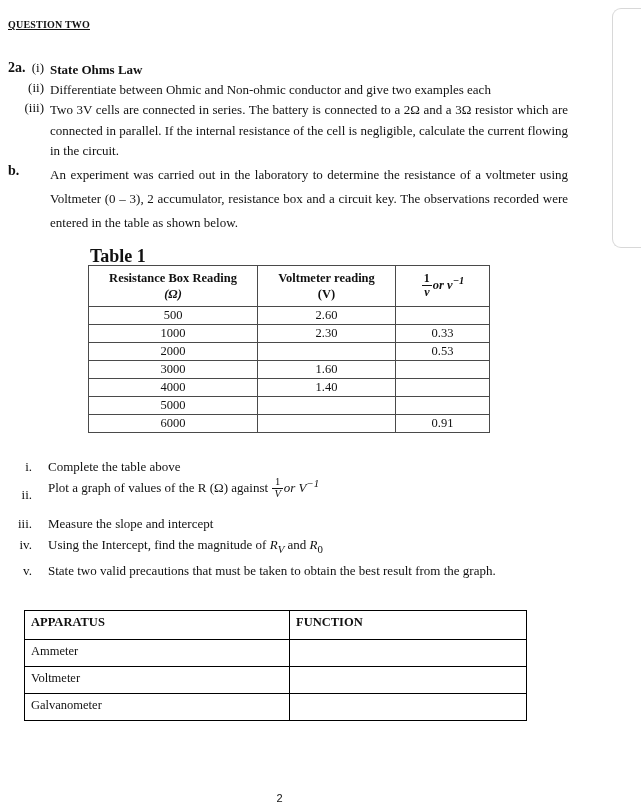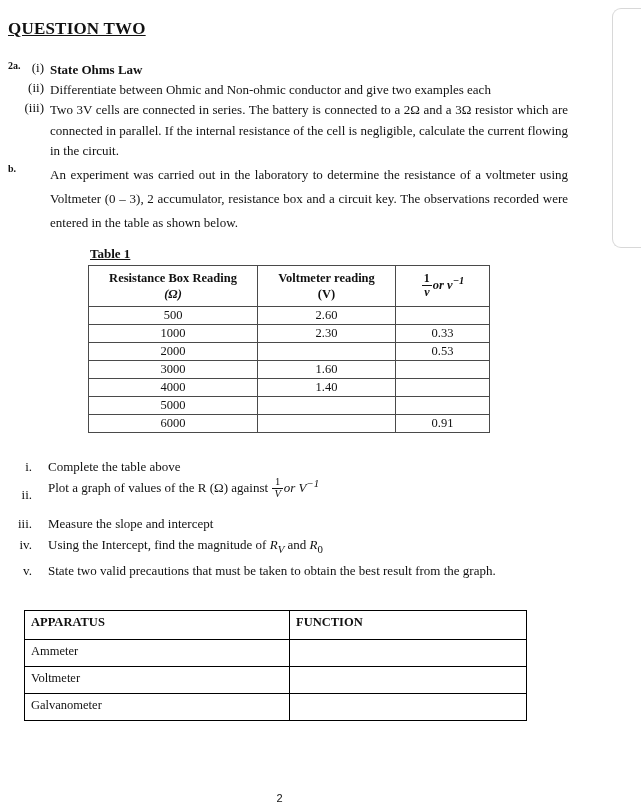--- a/index.html
+++ b/index.html
@@ -28,30 +28,30 @@
     border-top-left-radius: 9px;
     border-bottom-left-radius: 9px;
     background: transparent;
   }
 
   
   #question-title {
     position: absolute;
     left: 8px;
     top: 19px;
-    font-size: 17px;
+    font-size: 10px;
     font-weight: bold;
     text-decoration: underline;
     letter-spacing: 0.2px;
   }
 
   .qnum {
     position: absolute;
     font-weight: bold;
-    font-size: 10px;
+    font-size: 14px;
   }
 
   .roman-label {
     position: absolute;
     font-size: 13px;
     text-align: right;
   }
 
   .qtext {
     position: absolute;
@@ -87,23 +87,22 @@
     top: 163px;
     width: 518px;
     line-height: 24px;
   }
 
   
   #table1-caption {
     position: absolute;
     left: 90px;
     top: 246px;
-    font-size: 13px;
-    font-weight: bold;
-    text-decoration: underline;
+    font-size: 18px;
+    font-weight: bold;
   }
 
   #table1 {
     position: absolute;
     left: 88px;
     top: 265px;
     width: 386px;
     border-collapse: collapse;
     font-size: 12.5px;
     table-layout: fixed;

